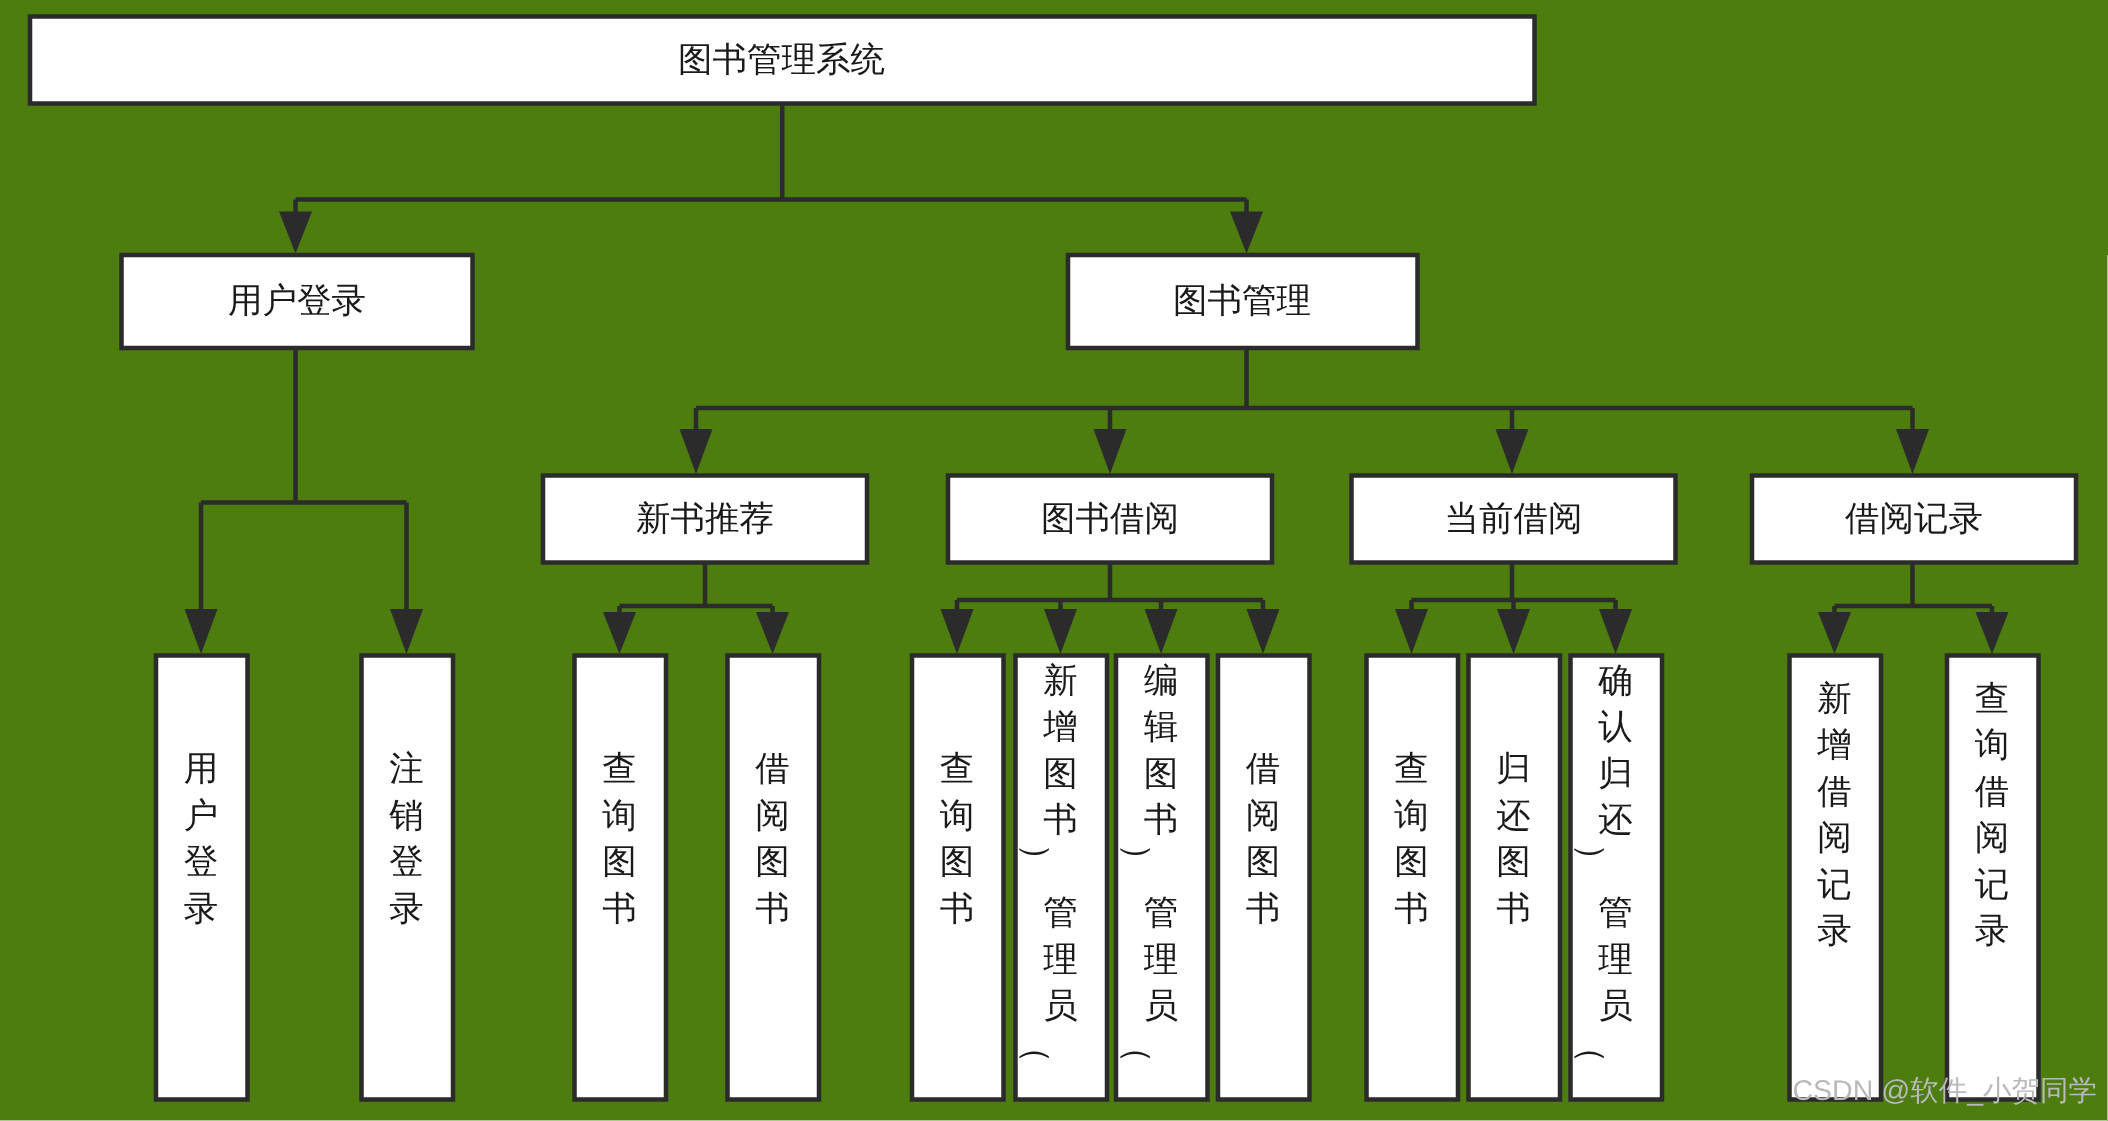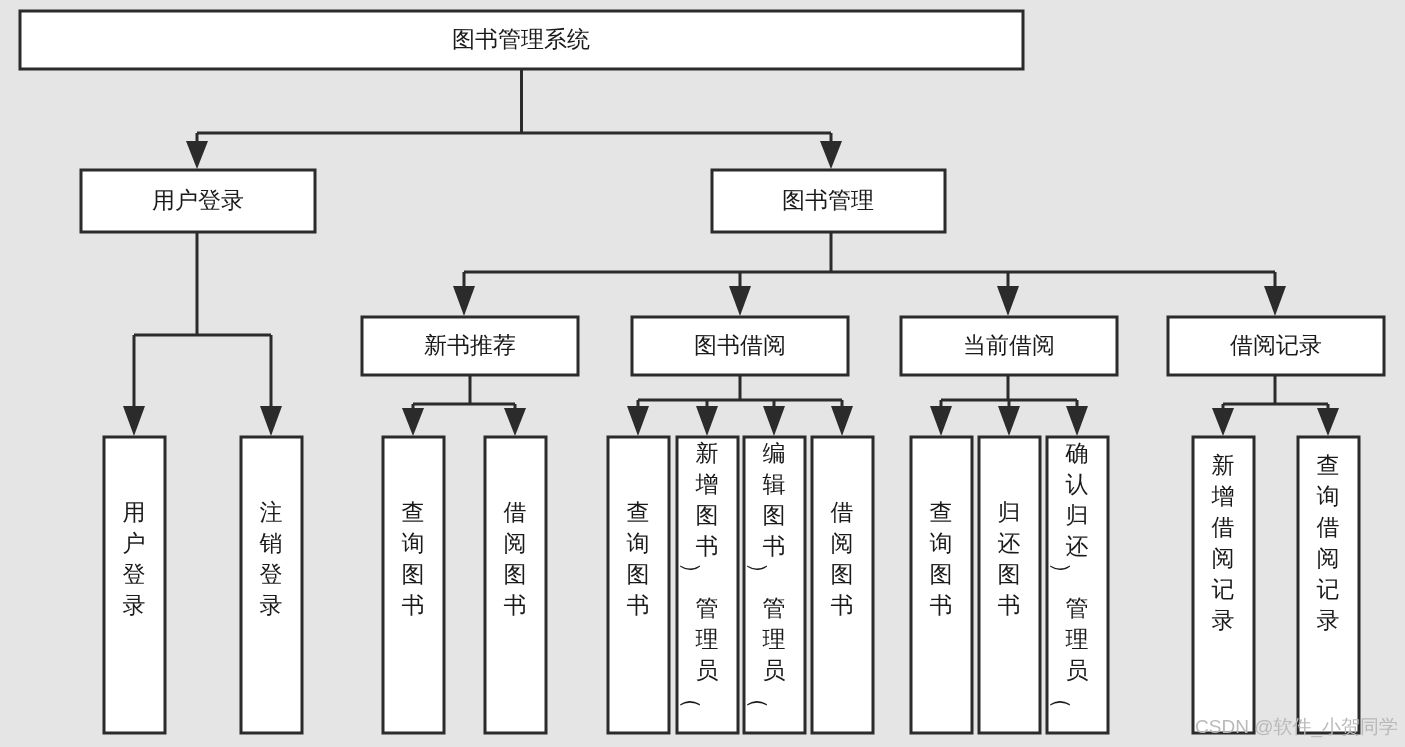--- a/index.html
+++ b/index.html
@@ -8,21 +8,21 @@
     padding: 0;
     background: #ffffff;
   }
   body {
     font-family: "Liberation Sans", "DejaVu Sans", sans-serif;
   }
   #diagram-root {
     position: relative;
     width: 1405px;
     height: 747px;
-    background: #e5e5e5;
+    background: #4d7c0f;
     overflow: hidden;
   }
   svg.diagram-canvas {
     position: absolute;
     left: 0;
     top: 0;
     width: 1405px;
     height: 747px;
     display: block;
   }

